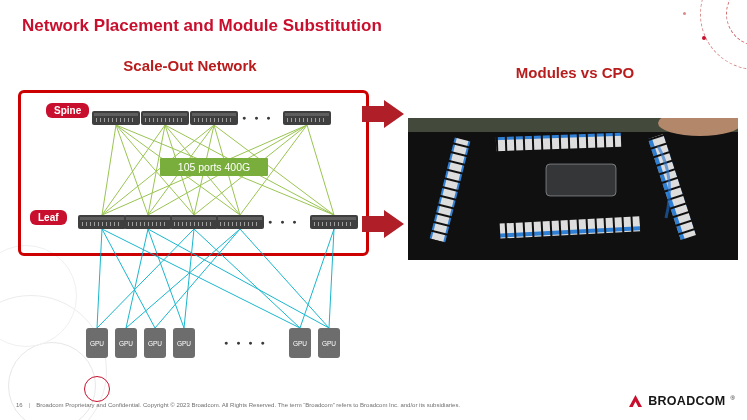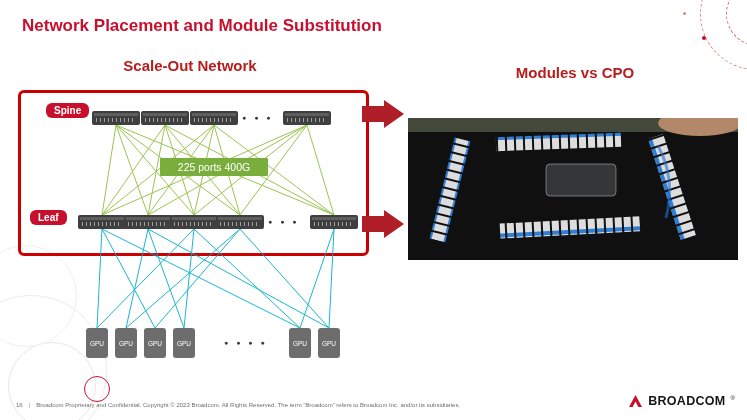--- a/index.html
+++ b/index.html
@@ -129,21 +129,21 @@
   <div class="switch" style="left:78px;top:215px;"></div>
   <div class="switch" style="left:124px;top:215px;"></div>
   <div class="switch" style="left:170px;top:215px;"></div>
   <div class="switch" style="left:216px;top:215px;"></div>
   <div class="dots" style="left:268px;top:218px;">● ● ●</div>
   <div class="switch" style="left:310px;top:215px;"></div>
 
   <div class="tag spine">Spine</div>
   <div class="tag leaf">Leaf</div>
 
-  <div class="ports-label">225 ports 400G</div>
+  <div class="ports-label">105 ports 400G</div>
 
   <div class="gpu" style="left:86px;top:328px;">
       <span>GPU</span>
     </div>
   <div class="gpu" style="left:115px;top:328px;">
       <span>GPU</span>
     </div>
   <div class="gpu" style="left:144px;top:328px;">
       <span>GPU</span>
     </div>

